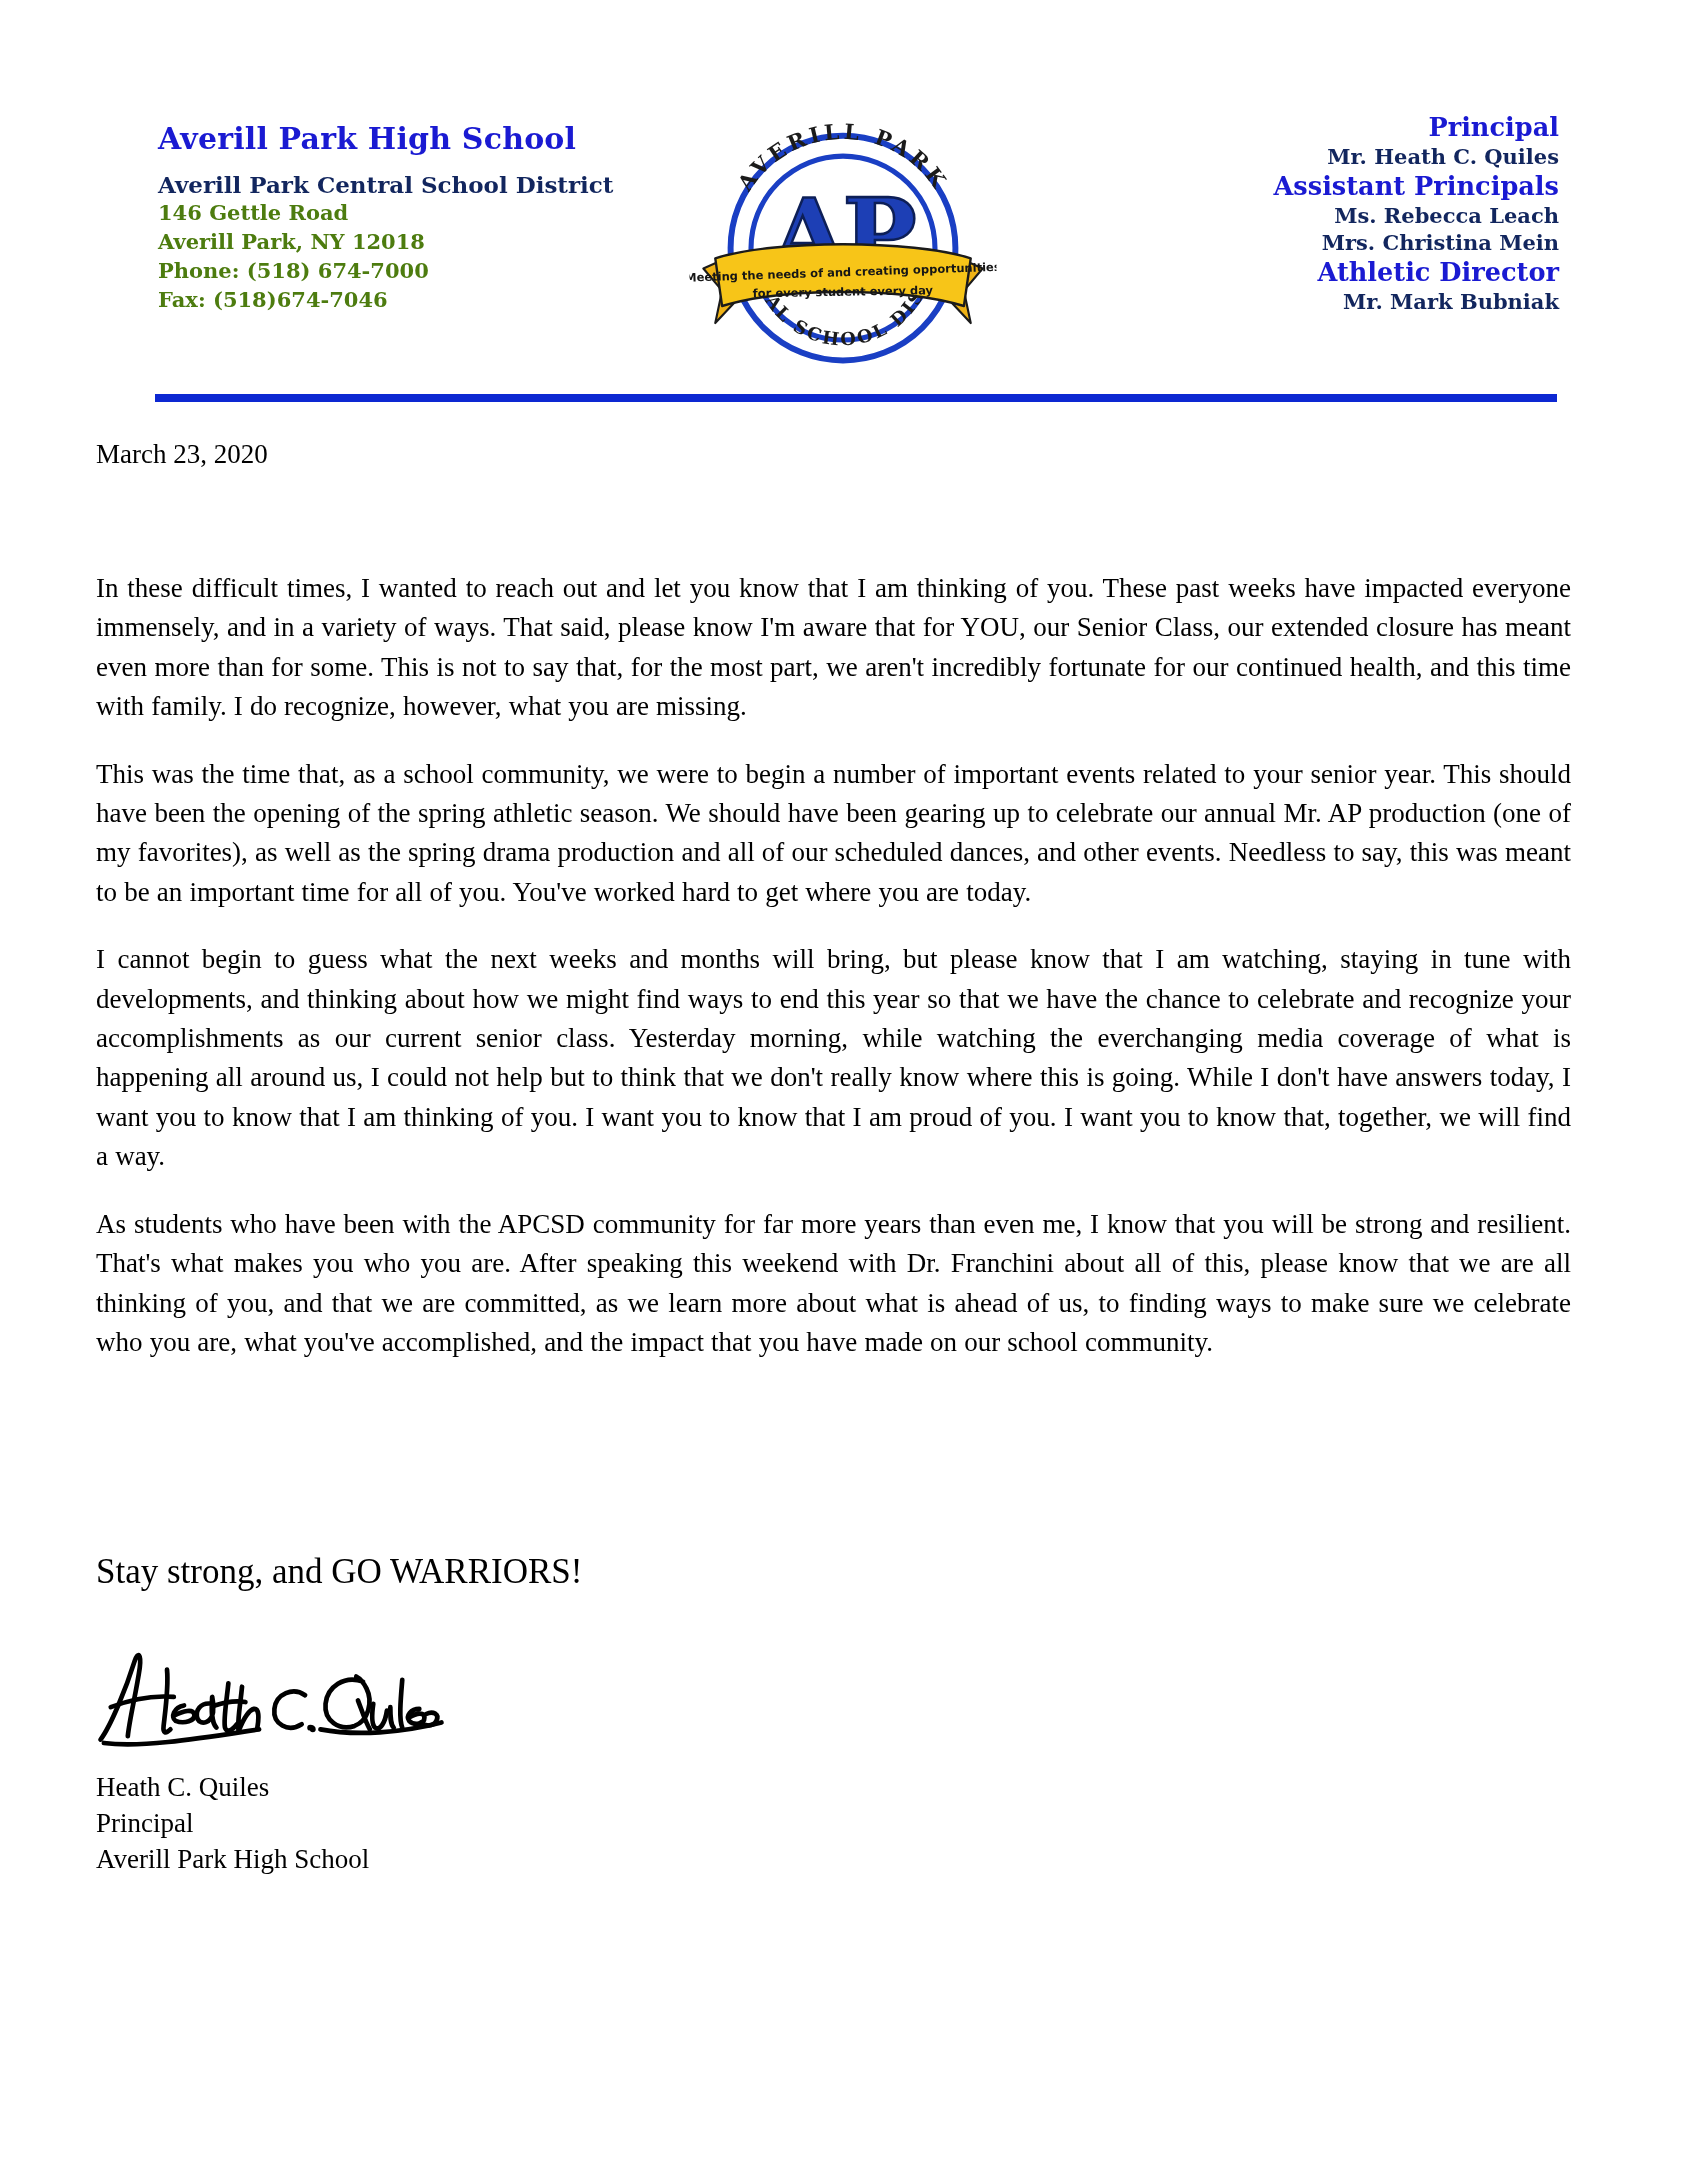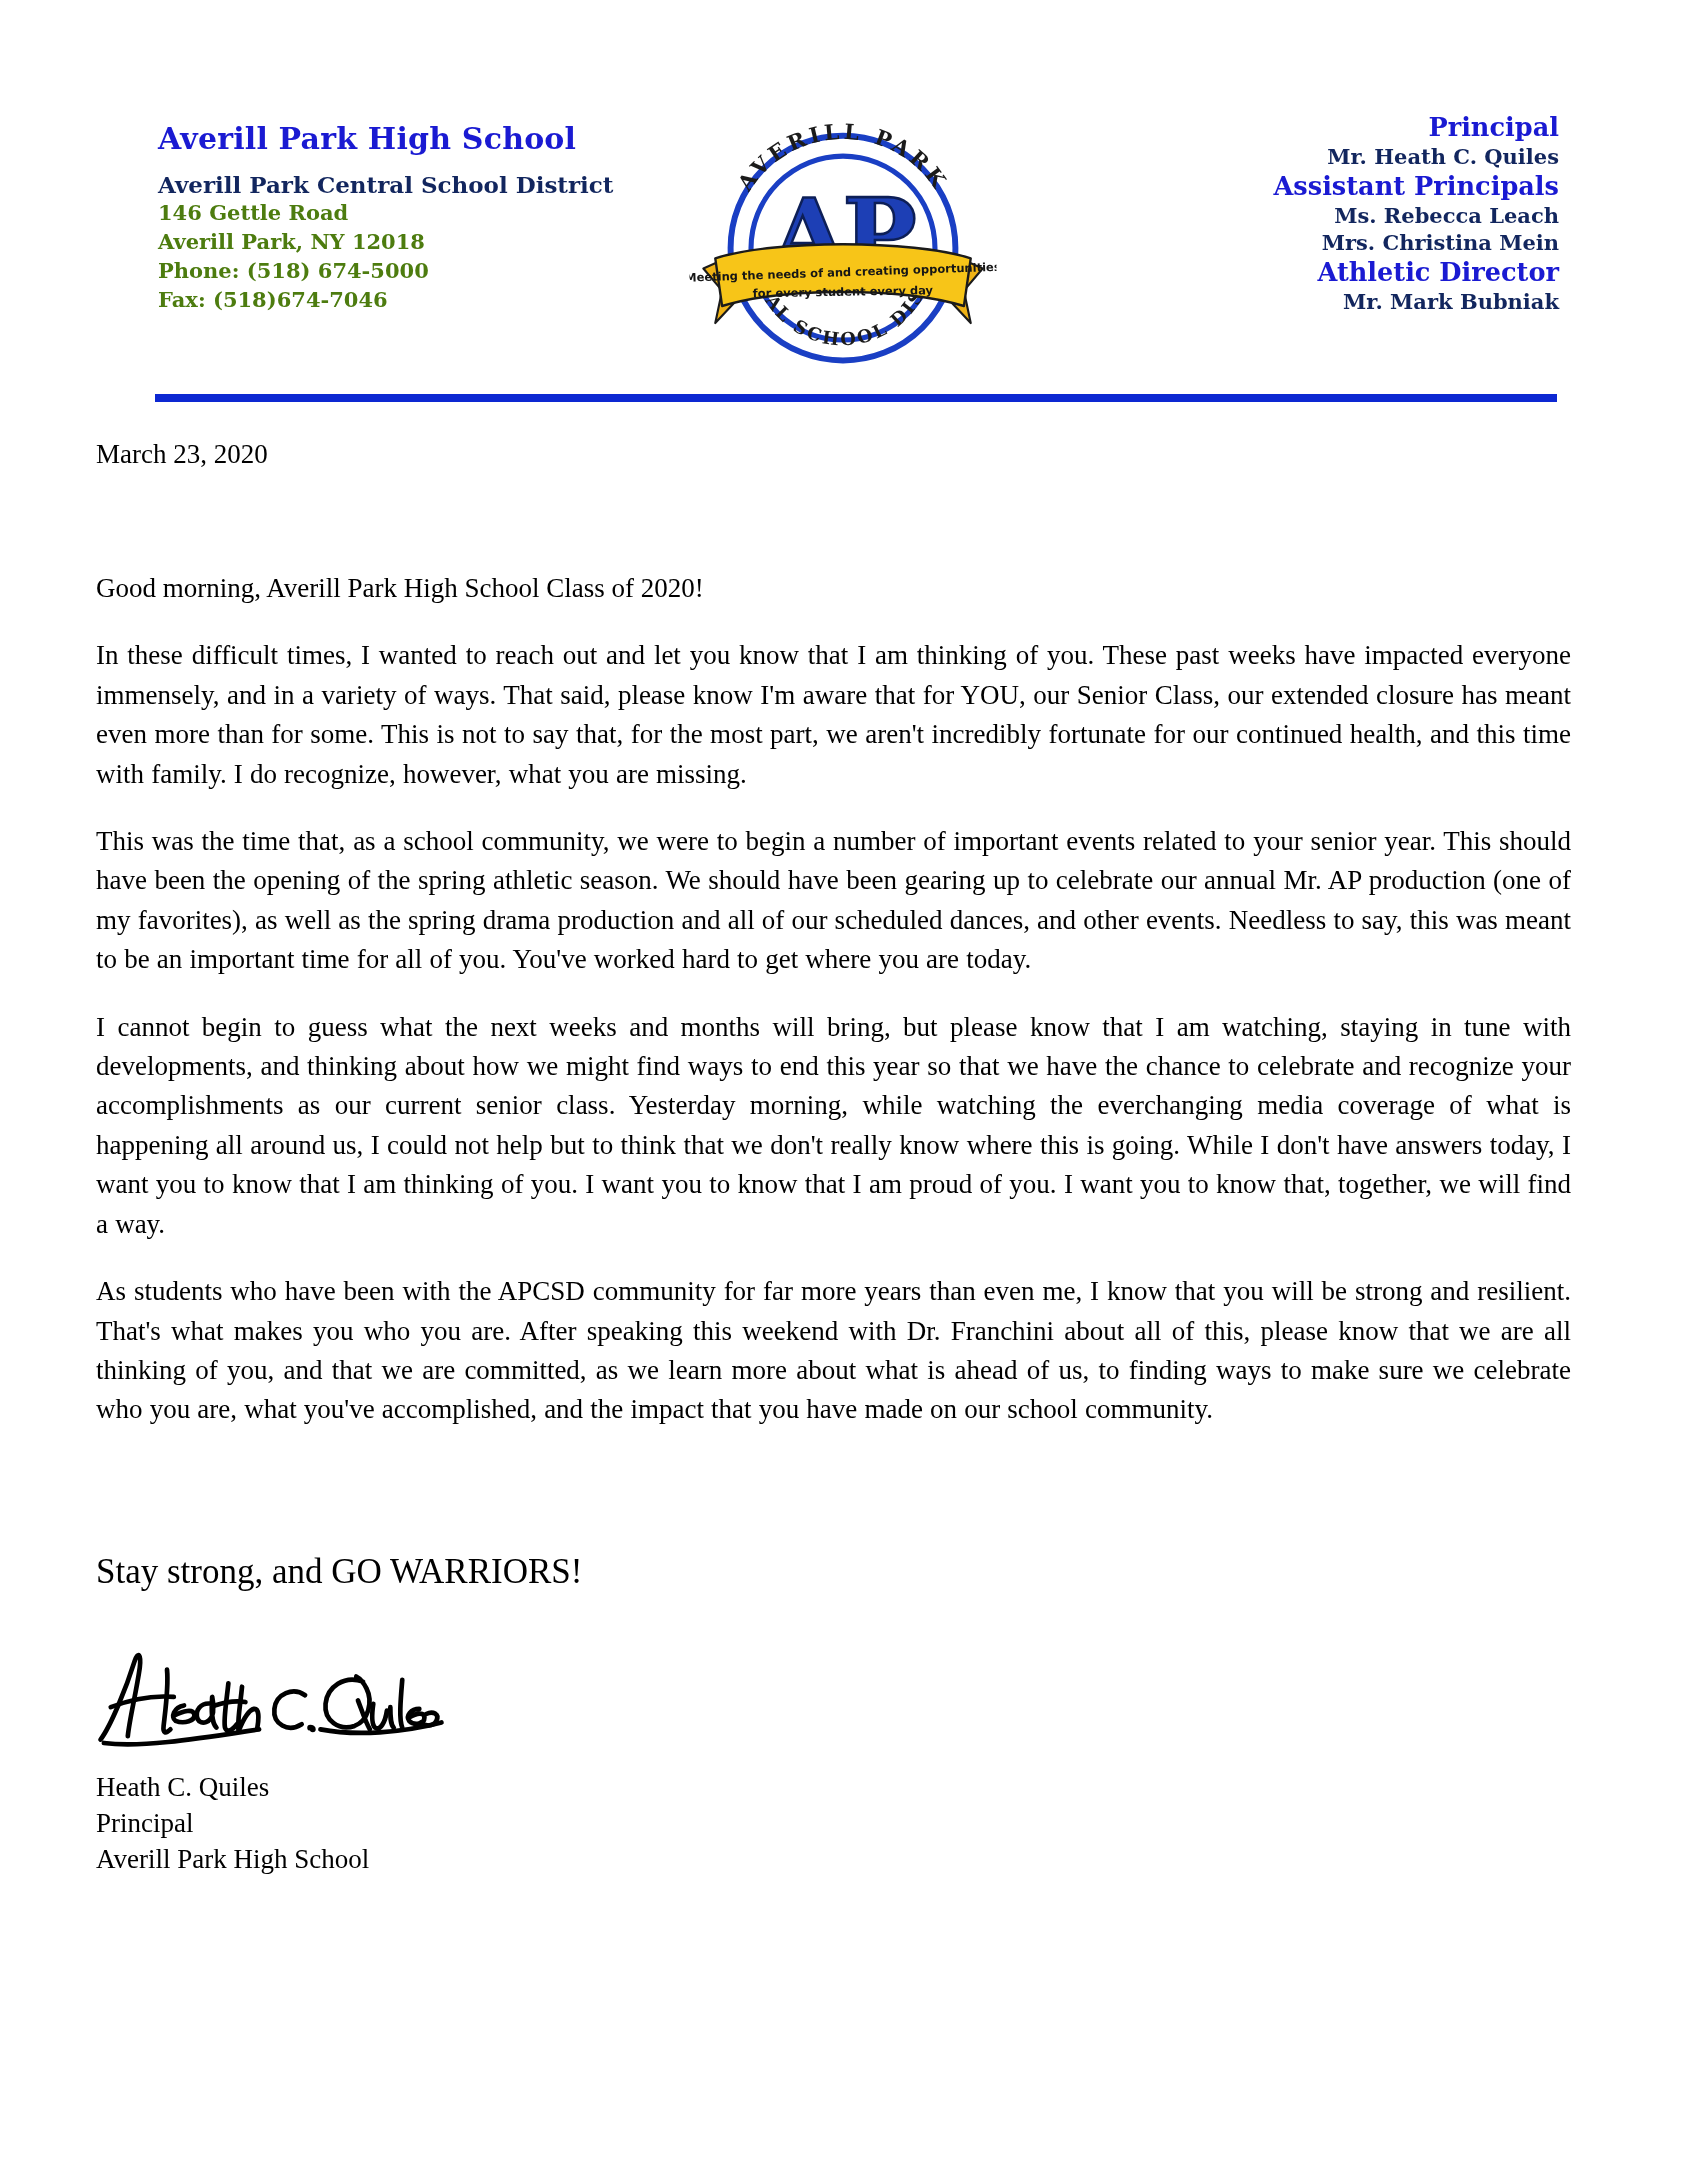--- a/index.html
+++ b/index.html
@@ -176,21 +176,21 @@
 
 <div class="page">
 
   <div class="letterhead">
 
     <div class="lh-left">
       <div class="school-name">Averill Park High School</div>
       <div class="district-name">Averill Park Central School District</div>
       <div class="addr-line">146 Gettle Road</div>
       <div class="addr-line">Averill Park, NY 12018</div>
-      <div class="addr-line">Phone: (518) 674-5000</div>
+      <div class="addr-line">Phone: (518) 674-7000</div>
       <div class="addr-line">Fax: (518)674-7046</div>
     </div>
 
     <div class="logo-wrap">
       <svg width="307" height="281" viewBox="0 0 360 330" xmlns="http://www.w3.org/2000/svg">
         <defs>
           <path id="arcTop" d="M 52,188 A 128,128 0 0 1 308,188" fill="none"></path>
           <path id="arcBottom" d="M 74,196 A 106,106 0 0 0 286,196" fill="none"></path>
         </defs>
 
@@ -237,21 +237,20 @@
       <div class="staff-name">Mrs. Christina Mein</div>
       <div class="staff-title">Athletic Director</div>
       <div class="staff-name">Mr. Mark Bubniak</div>
     </div>
   </div>
 
   <div class="header-rule"></div>
 
   <div class="body-block">
     <div class="date-line">March 23, 2020</div>
-    <p class="greeting">Good morning, Averill Park High School Class of 2020!</p>
     <p class="para">In these difficult times, I wanted to reach out and let you know that I am thinking of you.  These past weeks have impacted everyone immensely, and in a variety of ways.  That said, please know I'm aware that for YOU, our Senior Class, our extended closure has meant even more than for some.  This is not to say that, for the most part, we aren't incredibly fortunate for our continued health, and this time with family.  I do recognize, however, what you are missing.</p>
     <p class="para">This was the time that, as a school community, we were to begin a number of important events related to your senior year.  This should have been the opening of the spring athletic season.  We should have been gearing up to celebrate our annual Mr. AP production (one of my favorites), as well as the spring drama production and all of our scheduled dances, and other events.  Needless to say, this was meant to be an important time for all of you.  You've worked hard to get where you are today.</p>
     <p class="para">I cannot begin to guess what the next weeks and months will bring, but please know that I am watching, staying in tune with developments, and thinking about how we might find ways to end this year so that we have the chance to celebrate and recognize your accomplishments as our current senior class.  Yesterday morning, while watching the everchanging media coverage of what is happening all around us, I could not help but to think that we don't really know where this is going.  While I don't have answers today,  I want you to know that I am thinking of you.  I want you to know that I am proud of you.  I want you to know that, together, we will find a way.</p>
     <p class="para last-para">As students who have been with the APCSD community for far more years than even me, I know that you will be strong and resilient.  That's what makes you who you are.  After speaking this weekend with Dr. Franchini about all of this, please know that we are all thinking of you, and that we are committed, as we learn more about what is ahead of us, to finding ways to make sure we celebrate who you are, what you've accomplished, and the impact that you have made on our school community.</p>
   </div>
 
   <div class="closing-block">
     <div class="closing-line">Stay strong, and GO WARRIORS!</div>
   </div>
 

